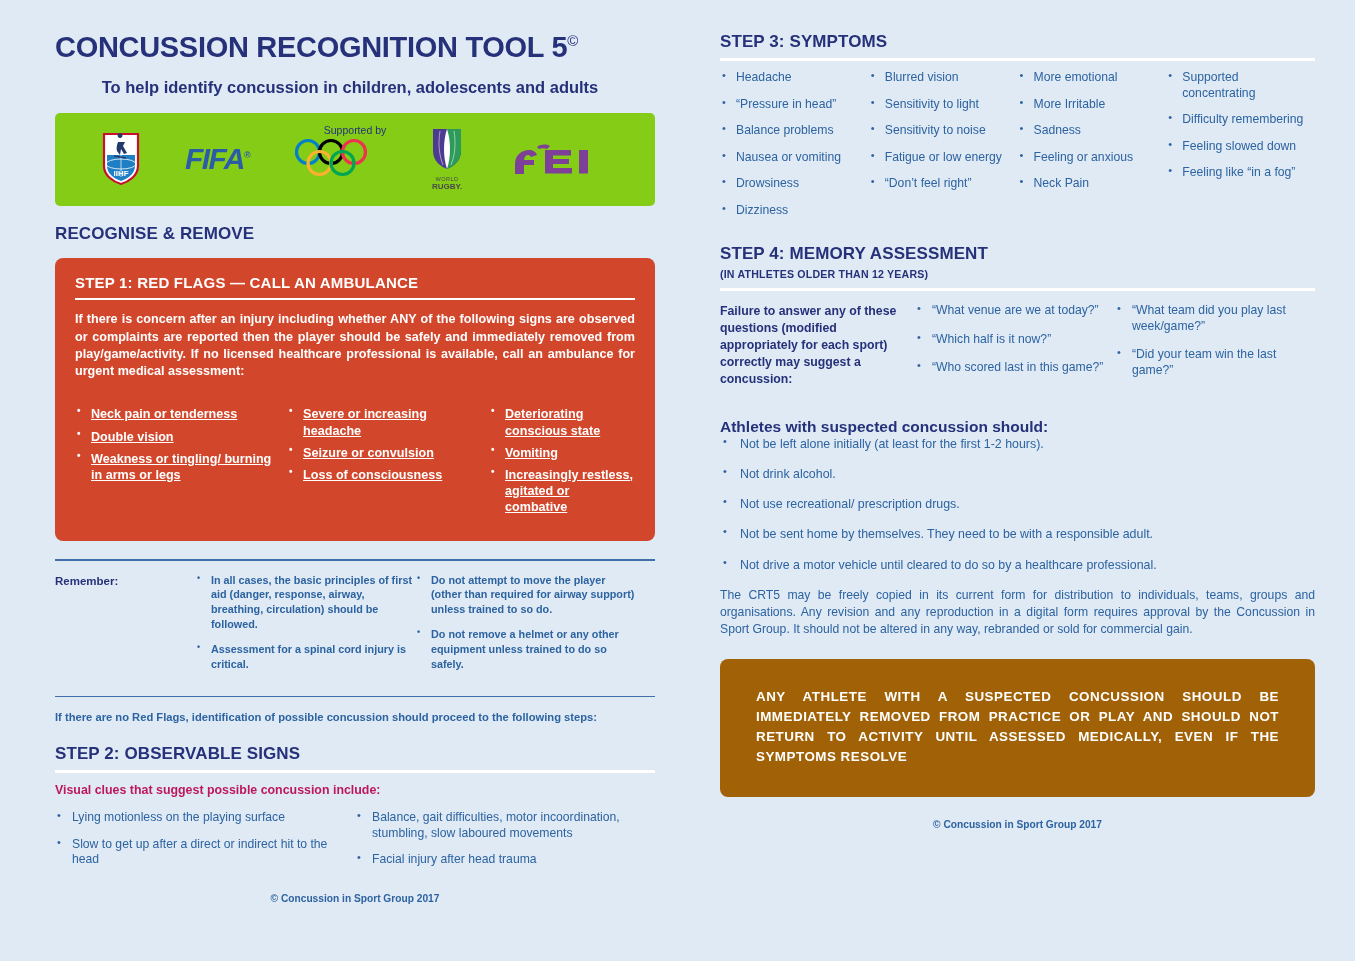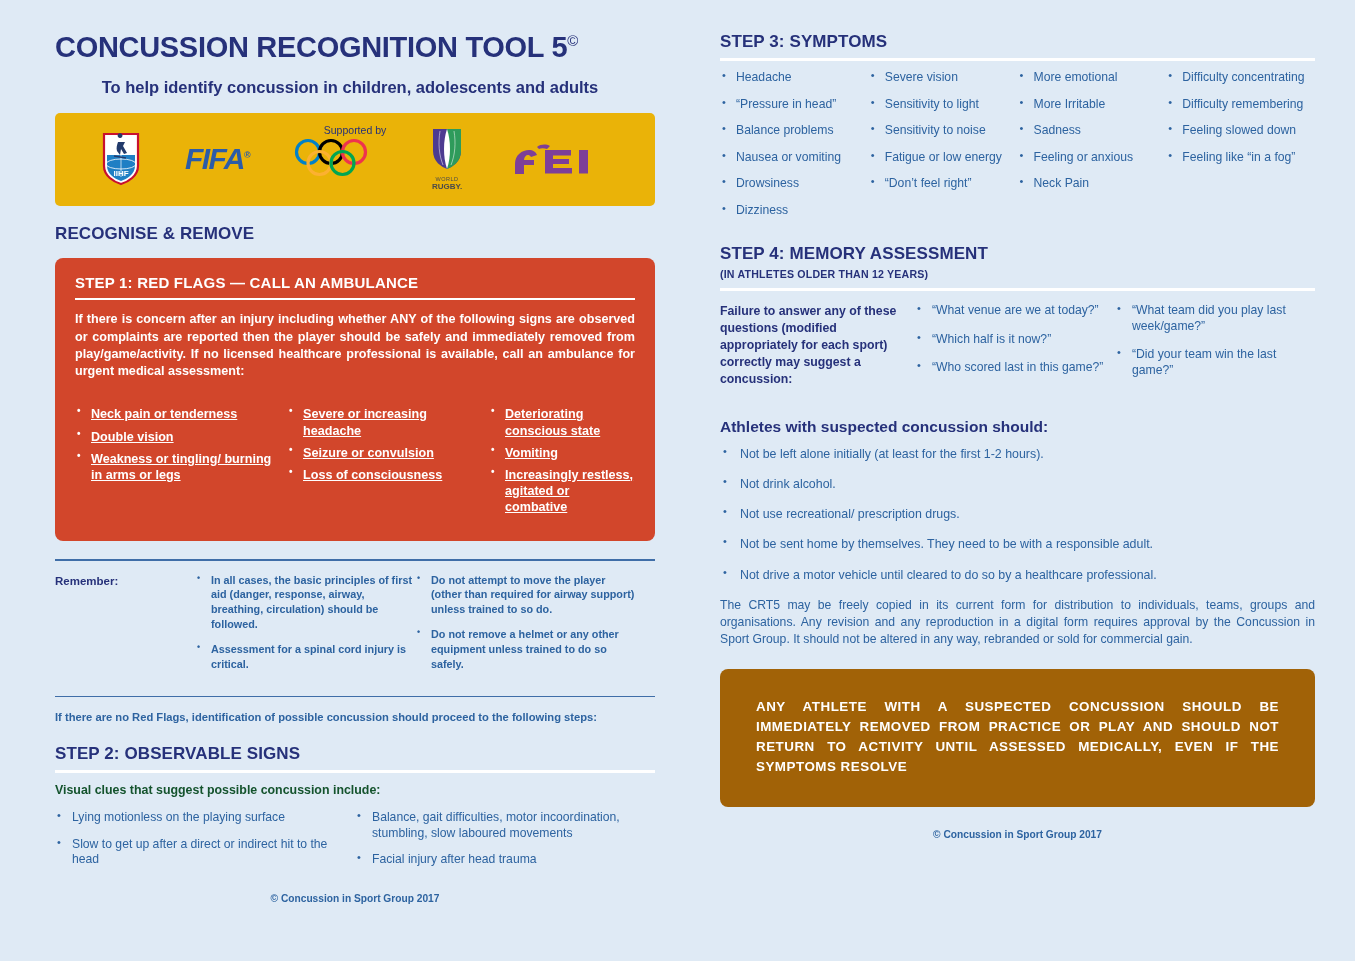--- a/index.html
+++ b/index.html
@@ -43,21 +43,21 @@
     text-align: center;
     font-size: 16.5px;
     font-weight: bold;
     color: #26317a;
     padding-right: 10px;
   }
 
   
   .logo-bar {
     margin-top: 16px;
-    background: #eab308;
+    background: #84cc16;
     border-radius: 5px;
     height: 93px;
     display: flex;
     align-items: center;
     justify-content: space-around;
     padding: 0 24px;
     position: relative;
   }
   .supported-by {
     position: absolute;
@@ -113,21 +113,21 @@
     font-size: 11.2px;
     color: #2d63a0;
     line-height: 1.5;
     font-weight: bold;
   }
   .intro-para { margin-top: 10px; }
 
   .lede {
     font-size: 12.4px;
     font-weight: bold;
-    color: #14532d;
+    color: #be185d;
     line-height: 1.45;
   }
 
   
   .red-box {
     background: #d2462b;
     border-radius: 8px;
     color: #ffffff;
     padding: 16px 20px 20px 20px;
     margin-top: 14px;
@@ -282,21 +282,21 @@
     top: -2px;
     font-size: 11px;
   }
 
   .should-head {
     font-size: 15.5px;
     font-weight: bold;
     color: #26317a;
     margin-top: 26px;
   }
-  ul.shl { list-style: none; margin-top: 10px; }
+  ul.shl { list-style: none; }
   ul.shl li {
     position: relative;
     padding-left: 20px;
     font-size: 12.4px;
     color: #2d63a0;
     line-height: 1.3;
     margin-bottom: 14px;
   }
   ul.shl li::before {
     content: "\2022";
@@ -493,39 +493,39 @@
           <li>Headache</li>
           <li>“Pressure in head”</li>
           <li>Balance problems</li>
           <li>Nausea or vomiting</li>
           <li>Drowsiness</li>
           <li>Dizziness</li>
         </ul>
       </div>
       <div class="c">
         <ul class="syl">
-          <li>Severe vision</li>
+          <li>Blurred vision</li>
           <li>Sensitivity to light</li>
           <li>Sensitivity to noise</li>
           <li>Fatigue or low energy</li>
           <li>“Don’t feel right”</li>
         </ul>
       </div>
       <div class="c">
         <ul class="syl">
           <li>More emotional</li>
           <li>More Irritable</li>
           <li>Sadness</li>
           <li>Feeling or anxious</li>
           <li>Neck Pain</li>
         </ul>
       </div>
       <div class="c">
         <ul class="syl">
-          <li>Difficulty concentrating</li>
+          <li>Supported concentrating</li>
           <li>Difficulty remembering</li>
           <li>Feeling slowed down</li>
           <li>Feeling like “in a fog”</li>
         </ul>
       </div>
     </div>
 
     <div style="margin-top:14px">
       <div class="sec-head">STEP 4: MEMORY ASSESSMENT</div>
       <div class="subhead-caps">(IN ATHLETES OLDER THAN 12 YEARS)</div>

